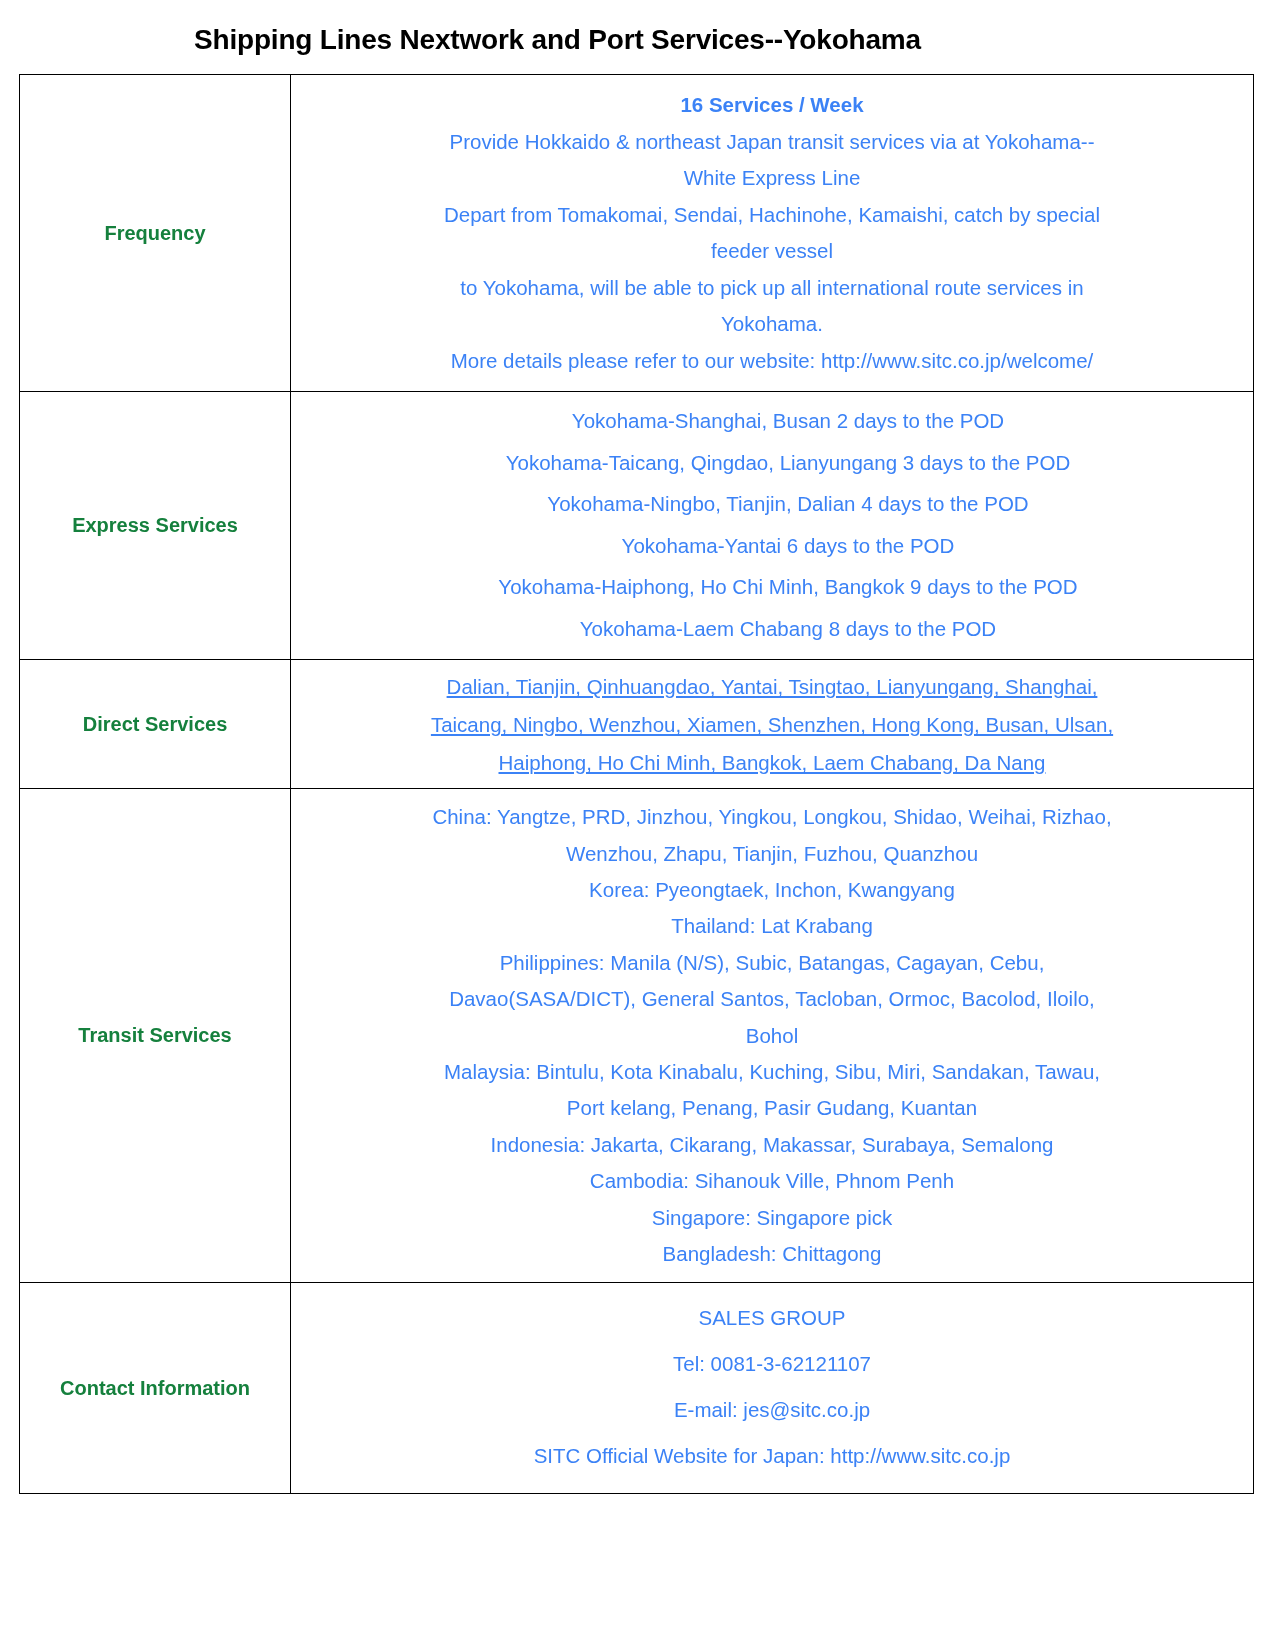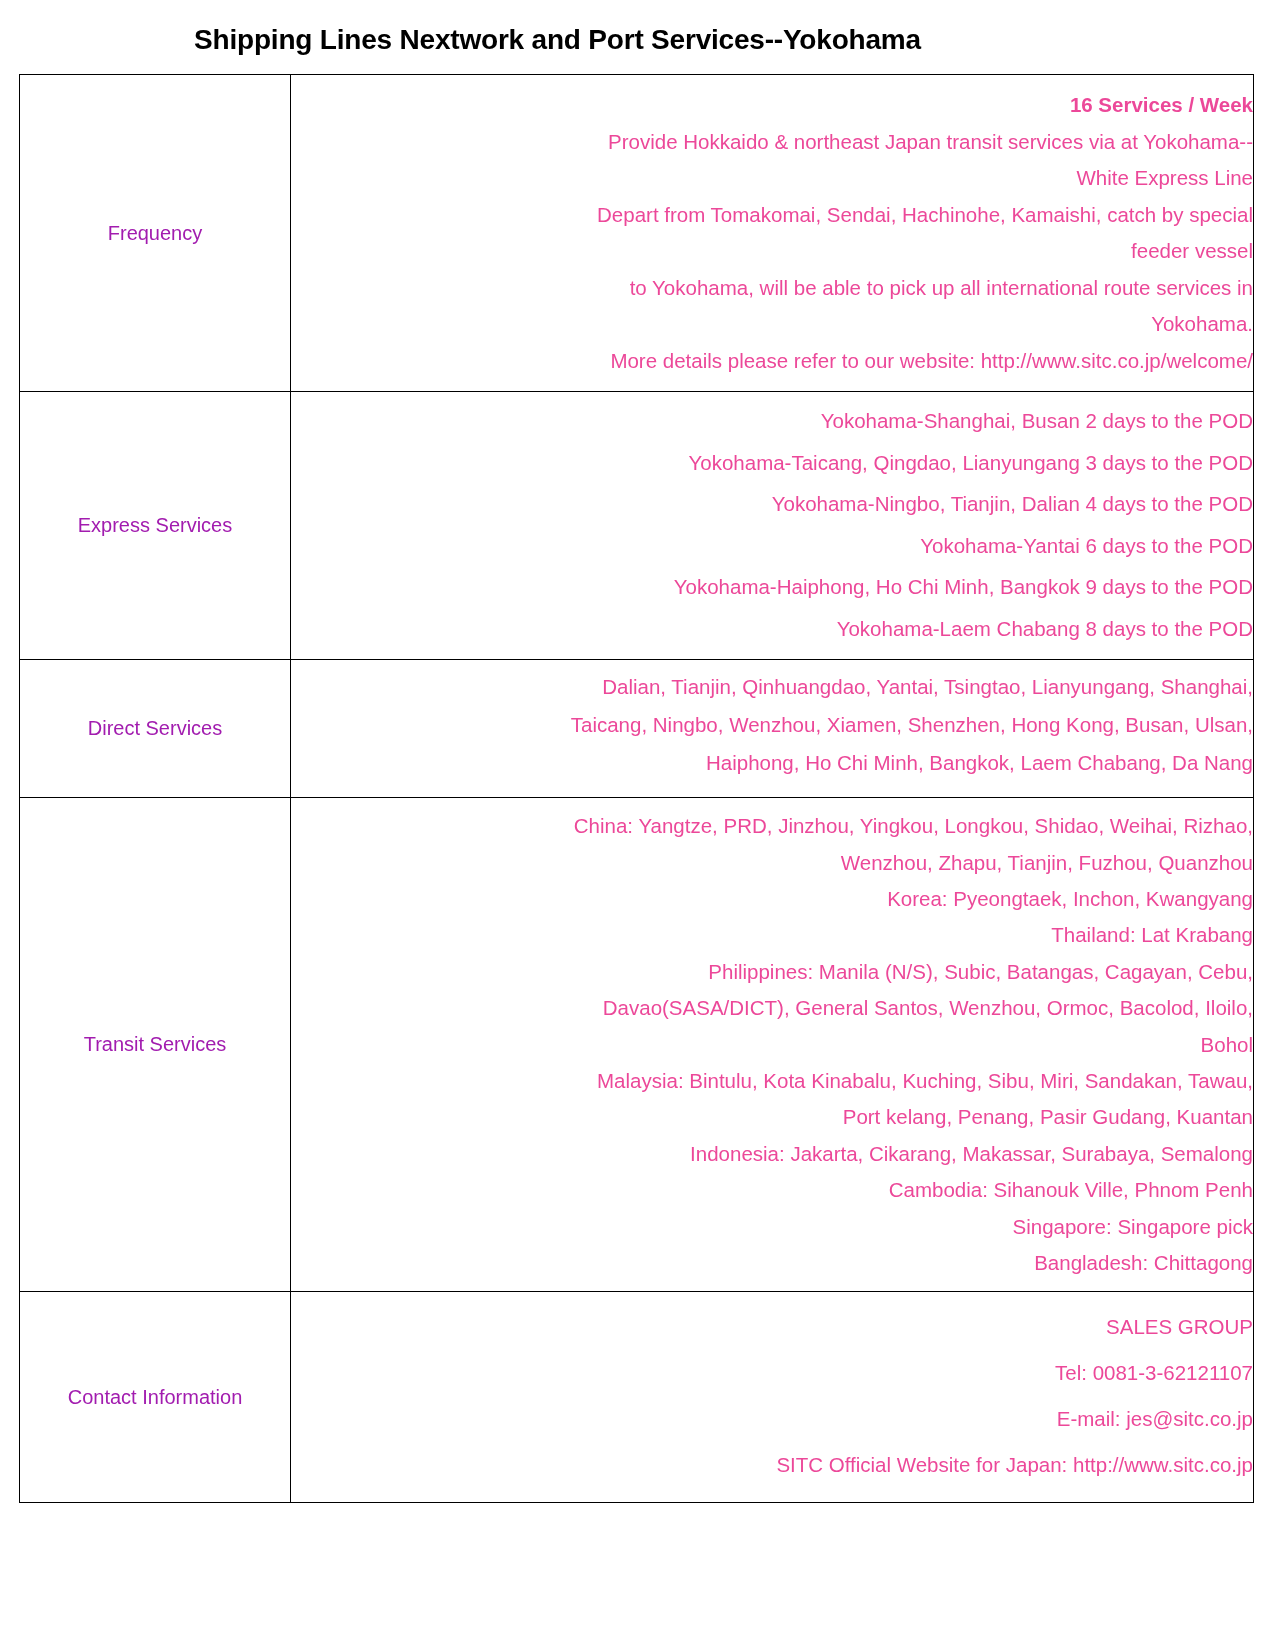--- a/index.html
+++ b/index.html
@@ -48,47 +48,47 @@
   .hdr-cell {
     text-align: center;
     font-size: 21px;
     font-weight: bold;
     height: 94px;
     color: #000;
   }
   .label-cell {
     text-align: center;
     font-size: 20px;
-    font-weight: normal;
-    color: #a21caf;
+    font-weight: bold;
+    color: #15803d;
     padding: 4px 2px;
   }
   .desc-cell {
-    text-align: right;
+    text-align: center;
     font-size: 20.5px;
-    color: #ec4899;
+    color: #3b82f6;
     padding: 10px 14px 12px 18px;
     line-height: 1.0;
   }
   .desc-cell .ln {
     display: block;
     white-space: nowrap;
     padding: 0;
     margin: 0;
     line-height: 36.5px;
   }
   .desc-cell .ln.b { font-weight: bold; }
 
   
   .desc-cell.airy .ln { line-height: 41.5px; }
   .desc-cell.airy { padding-top: 8px; padding-bottom: 10px; padding-left: 32px; }
 
   
   .desc-cell.tight .ln { line-height: 38px; }
-  .desc-cell.tight { padding-top: 8px; padding-bottom: 15px; }
+  .desc-cell.tight { padding-top: 8px; padding-bottom: 6px; text-decoration: underline; }
 
   
   .desc-cell.transit .ln { line-height: 36.4px; }
   .desc-cell.transit { padding-top: 10px; padding-bottom: 10px; }
 
   
   .desc-cell.freq .ln { line-height: 36.5px; }
   .desc-cell.freq { padding-top: 12px; padding-bottom: 12px; }
 
   
@@ -145,21 +145,21 @@
       </tr>
 
       <tr>
         <td class="label-cell">Transit Services</td>
         <td class="desc-cell transit">
           <span class="ln">China: Yangtze, PRD, Jinzhou, Yingkou, Longkou, Shidao, Weihai, Rizhao,</span>
           <span class="ln">Wenzhou, Zhapu, Tianjin, Fuzhou, Quanzhou</span>
           <span class="ln">Korea: Pyeongtaek, Inchon, Kwangyang</span>
           <span class="ln">Thailand: Lat Krabang</span>
           <span class="ln">Philippines: Manila  (N/S), Subic, Batangas, Cagayan, Cebu,</span>
-          <span class="ln">Davao(SASA/DICT), General Santos,  Wenzhou, Ormoc, Bacolod, Iloilo,</span>
+          <span class="ln">Davao(SASA/DICT), General Santos,  Tacloban, Ormoc, Bacolod, Iloilo,</span>
           <span class="ln">Bohol</span>
           <span class="ln">Malaysia: Bintulu, Kota Kinabalu, Kuching, Sibu, Miri, Sandakan, Tawau,</span>
           <span class="ln">Port kelang, Penang, Pasir Gudang, Kuantan</span>
           <span class="ln">Indonesia: Jakarta, Cikarang, Makassar, Surabaya, Semalong</span>
           <span class="ln">Cambodia: Sihanouk Ville, Phnom Penh</span>
           <span class="ln">Singapore: Singapore pick</span>
           <span class="ln">Bangladesh: Chittagong</span>
         </td>
       </tr>
 

